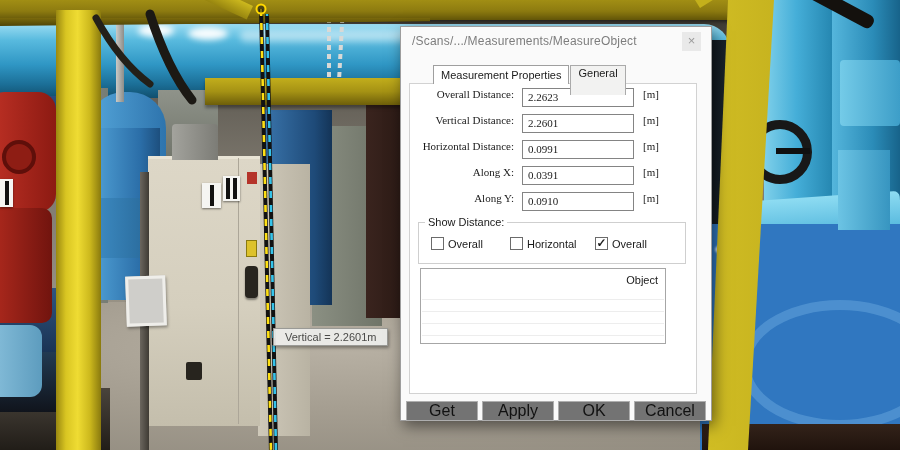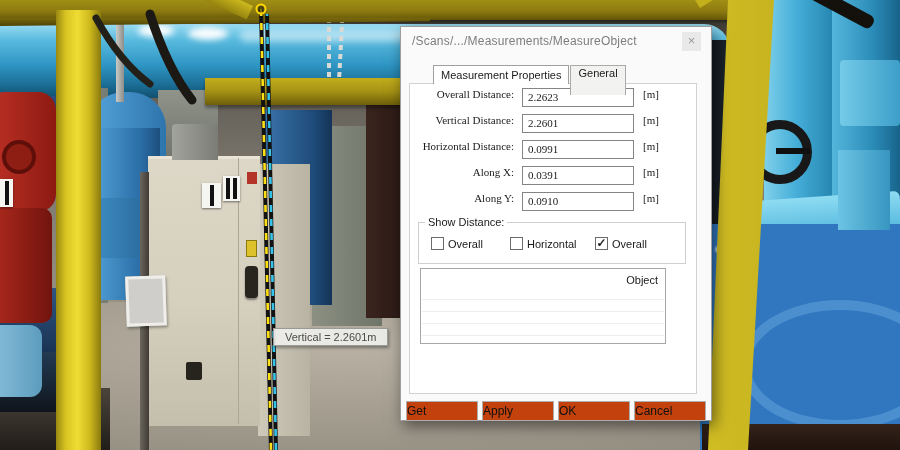--- a/index.html
+++ b/index.html
@@ -124,22 +124,22 @@
   .groupbox { position:absolute; left:8px; top:138px; width:268px; height:42px; border:1px solid #cfcfcf; }
   .groupbox .legend { position:absolute; left:6px; top:-7px; background:#fff; padding:0 3px; }
   .chk-item { position:absolute; top:14px; display:flex; align-items:center; }
   .chk-box { width:13px; height:13px; border:1px solid #6b6b6b; background:#fff; margin-right:4px;
     font-size:12px; line-height:11px; text-align:center; color:#1c1c1c; font-weight:bold; }
   .chk-overall { left:12px; } .chk-horizontal { left:91px;justify-content:center; } .chk-vertical { left:176px; }
   .listbox { position:absolute; left:10px; top:184px; width:246px; height:76px; border:1px solid #a6a6a6; background:#fff; }
   .list-header { padding:5px 7px 3px;text-align:right; }
   .list-line { position:absolute; left:1px; right:1px; height:1px; background:#ededed; }
   .btn-row { position:absolute; left:5px; right:5px; top:374px; display:flex; gap:4px; }
-  .btn { flex:1; height:20px; background:#c2410c; border:1px solid #aeaeae; font-size:12px; font-family:"Liberation Sans",sans-serif;
-    color:#111; text-align:left; line-height:18px; cursor:default; }
+  .btn { flex:1; height:20px; background:#737373; border:1px solid #aeaeae; font-size:16px; font-family:"Liberation Sans",sans-serif;
+    color:#111; text-align:center; line-height:18px; cursor:default; }
 </style>
 </head>
 <body>
 
 <div id="stage">
 
   <div class="abs wall-base"></div>
   <div class="abs floor"></div>
   <div class="abs floor-shadow-bl"></div>
 

